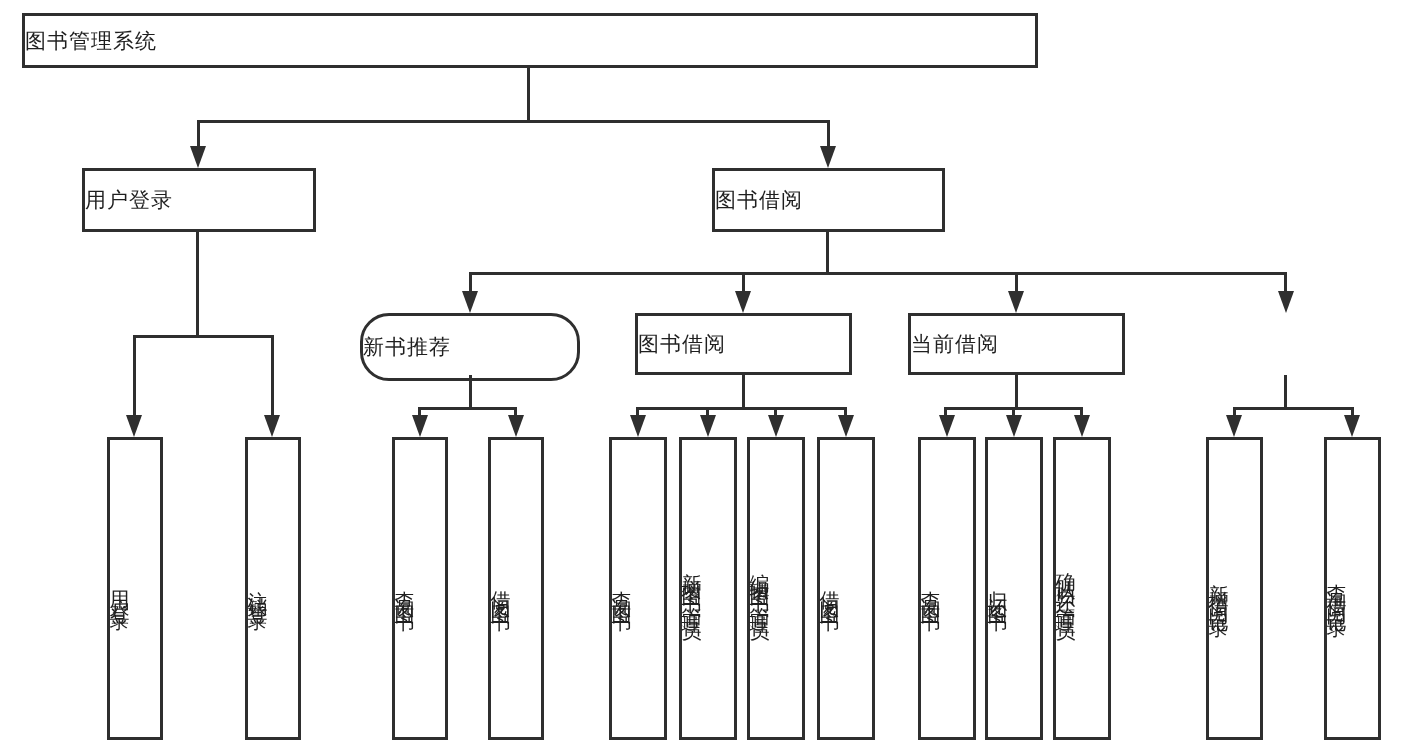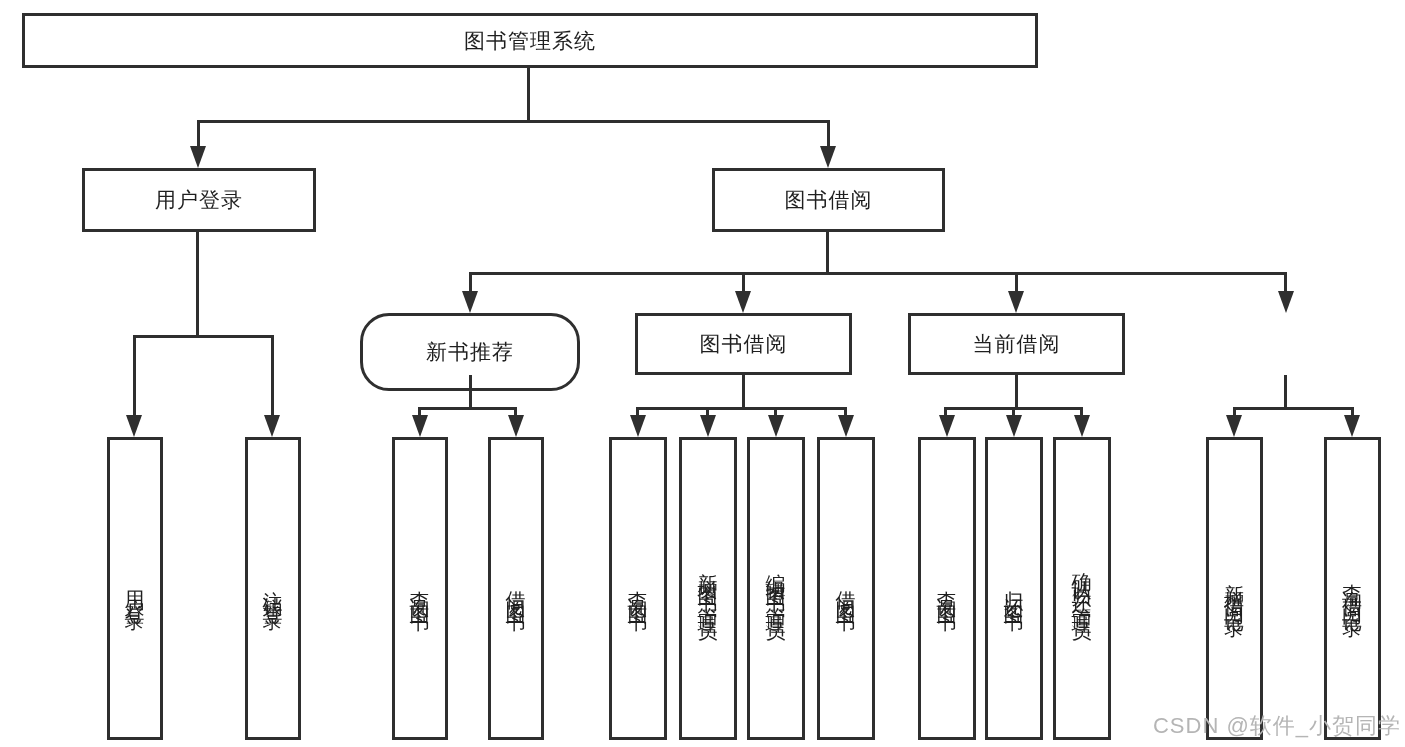--- a/index.html
+++ b/index.html
@@ -9,21 +9,21 @@
     --box-fill:#ffffff;
   }
   html,body{margin:0;padding:0;background:#fff;}
   #canvas{
     position:relative;width:1405px;height:747px;background:var(--box-fill);
     font-family:"Liberation Sans","DejaVu Sans",sans-serif;color:var(--text);
     overflow:hidden;
   }
   .box{
     position:absolute;box-sizing:border-box;background:var(--box-fill);
-    border:3px solid var(--line);display:flex;align-items:center;justify-content:center;
+    border:3px solid var(--line);display:flex;align-items:center;justify-content:flex-start;
   }
   .hlabel{font-size:21px;letter-spacing:1px;white-space:nowrap;}
   .leaf{top:437px;height:303px;}
   .vlabel{
     writing-mode:vertical-rl;text-orientation:mixed;
     font-size:20px;line-height:1;letter-spacing:7px;white-space:nowrap;
   }
   .hline,.vline{position:absolute;background:var(--line);}
   .hline{height:3px;}
   .vline{width:3px;}
@@ -46,21 +46,21 @@
     <span class="hlabel">图书管理系统</span>
   </div>
 
   <div class="box" style="left:82px;top:168px;width:234px;height:64px;">
     <span class="hlabel">用户登录</span>
   </div>
   <div class="box" style="left:712px;top:168px;width:233px;height:64px;">
     <span class="hlabel">图书借阅</span>
   </div>
 
-  <div class="box" style="left:360px;top:313px;width:220px;height:78px;border-radius:29px;">
+  <div class="box" style="left:360px;top:313px;width:220px;height:68px;border-radius:29px;">
     <span class="hlabel">新书推荐</span>
   </div>
   <div class="box" style="left:635px;top:313px;width:217px;height:62px;">
     <span class="hlabel">图书借阅</span>
   </div>
   <div class="box" style="left:908px;top:313px;width:217px;height:62px;">
     <span class="hlabel">当前借阅</span>
   </div>
 
   <div class="box leaf" style="left:107px;width:56px;">
@@ -100,21 +100,20 @@
     <span class="vlabel">确认归还（管理员）</span>
   </div>
 
   <div class="box leaf" style="left:1206px;width:57px;">
     <span class="vlabel">新增借阅记录</span>
   </div>
   <div class="box leaf" style="left:1324px;width:57px;">
     <span class="vlabel">查询借阅记录</span>
   </div>
 
-  <div id="watermark">CSDN @软件_小贺同学</div>
 <div class="vline" style="left: 527px; top: 68px; height: 54px;"></div>
     <div class="vline" style="left: 197px; top: 120px; height: 28px;"></div>
     <div class="vline" style="left: 827px; top: 120px; height: 28px;"></div>
     <div class="vline" style="left: 196px; top: 232px; height: 105px;"></div>
     <div class="vline" style="left: 133px; top: 335px; height: 82px;"></div>
     <div class="vline" style="left: 271px; top: 335px; height: 82px;"></div>
     <div class="vline" style="left: 826px; top: 232px; height: 43px;"></div>
     <div class="vline" style="left: 469px; top: 272px; height: 22px;"></div>
     <div class="vline" style="left: 742px; top: 272px; height: 22px;"></div>
     <div class="vline" style="left: 1015px; top: 272px; height: 22px;"></div>

